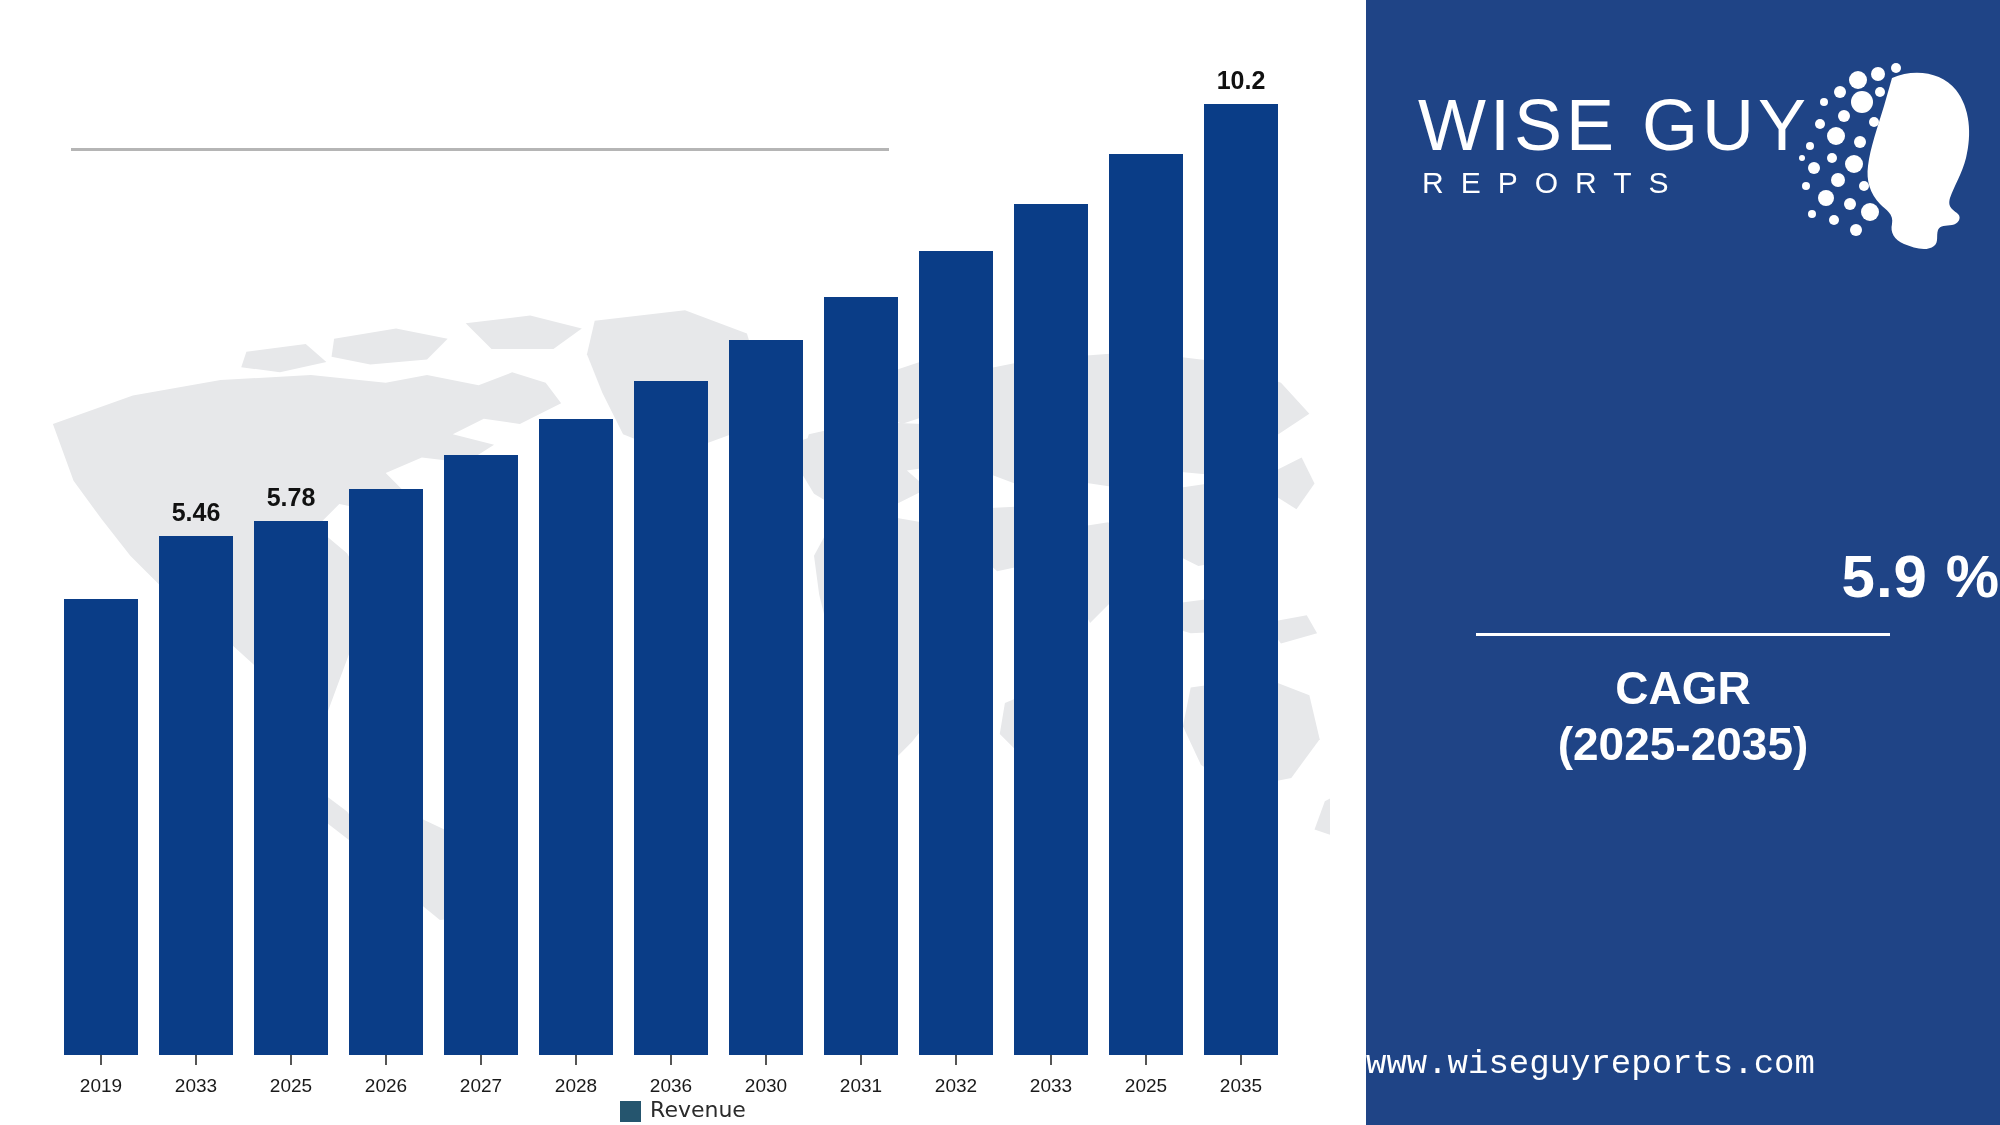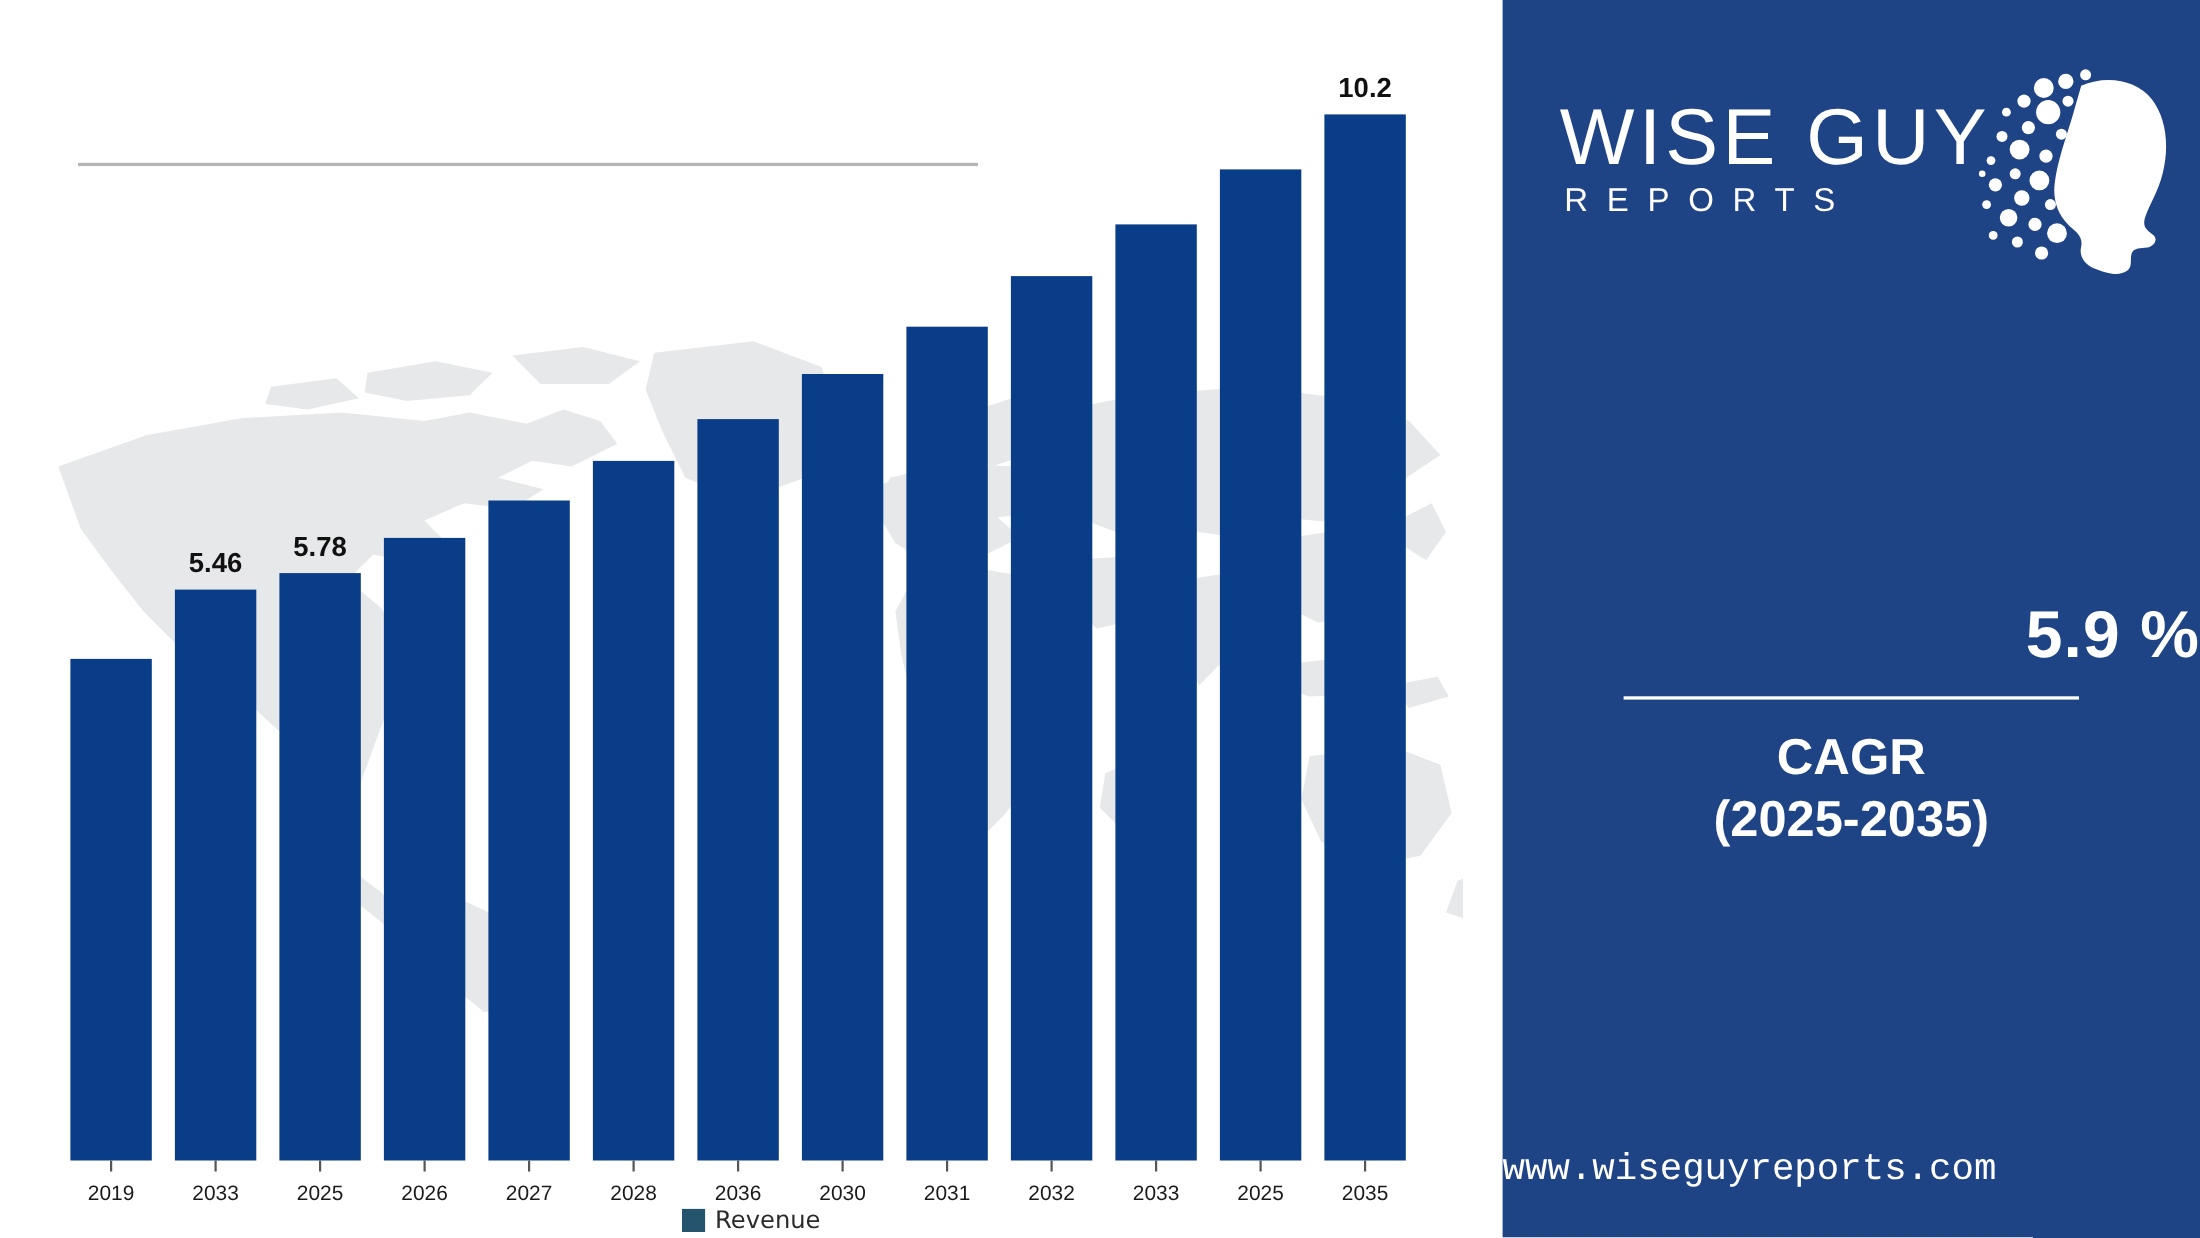--- a/index.html
+++ b/index.html
@@ -80,21 +80,21 @@
     color: #1a1a1a;
     text-align: center;
     white-space: nowrap;
     bottom: 28px;
   }
   .legend {
     position: absolute;
     left: 0; right: 0;
     bottom: 3px;
     display: flex;
-    align-items: center;
+    align-items: flex-end;
     justify-content: center;
     gap: 9px;
   }
   .legend-swatch {
     width: 21px; height: 21px;
     background: #25556e;
   }
   .legend-text {
     font-size: 22px;
     color: #2b2b2b;

